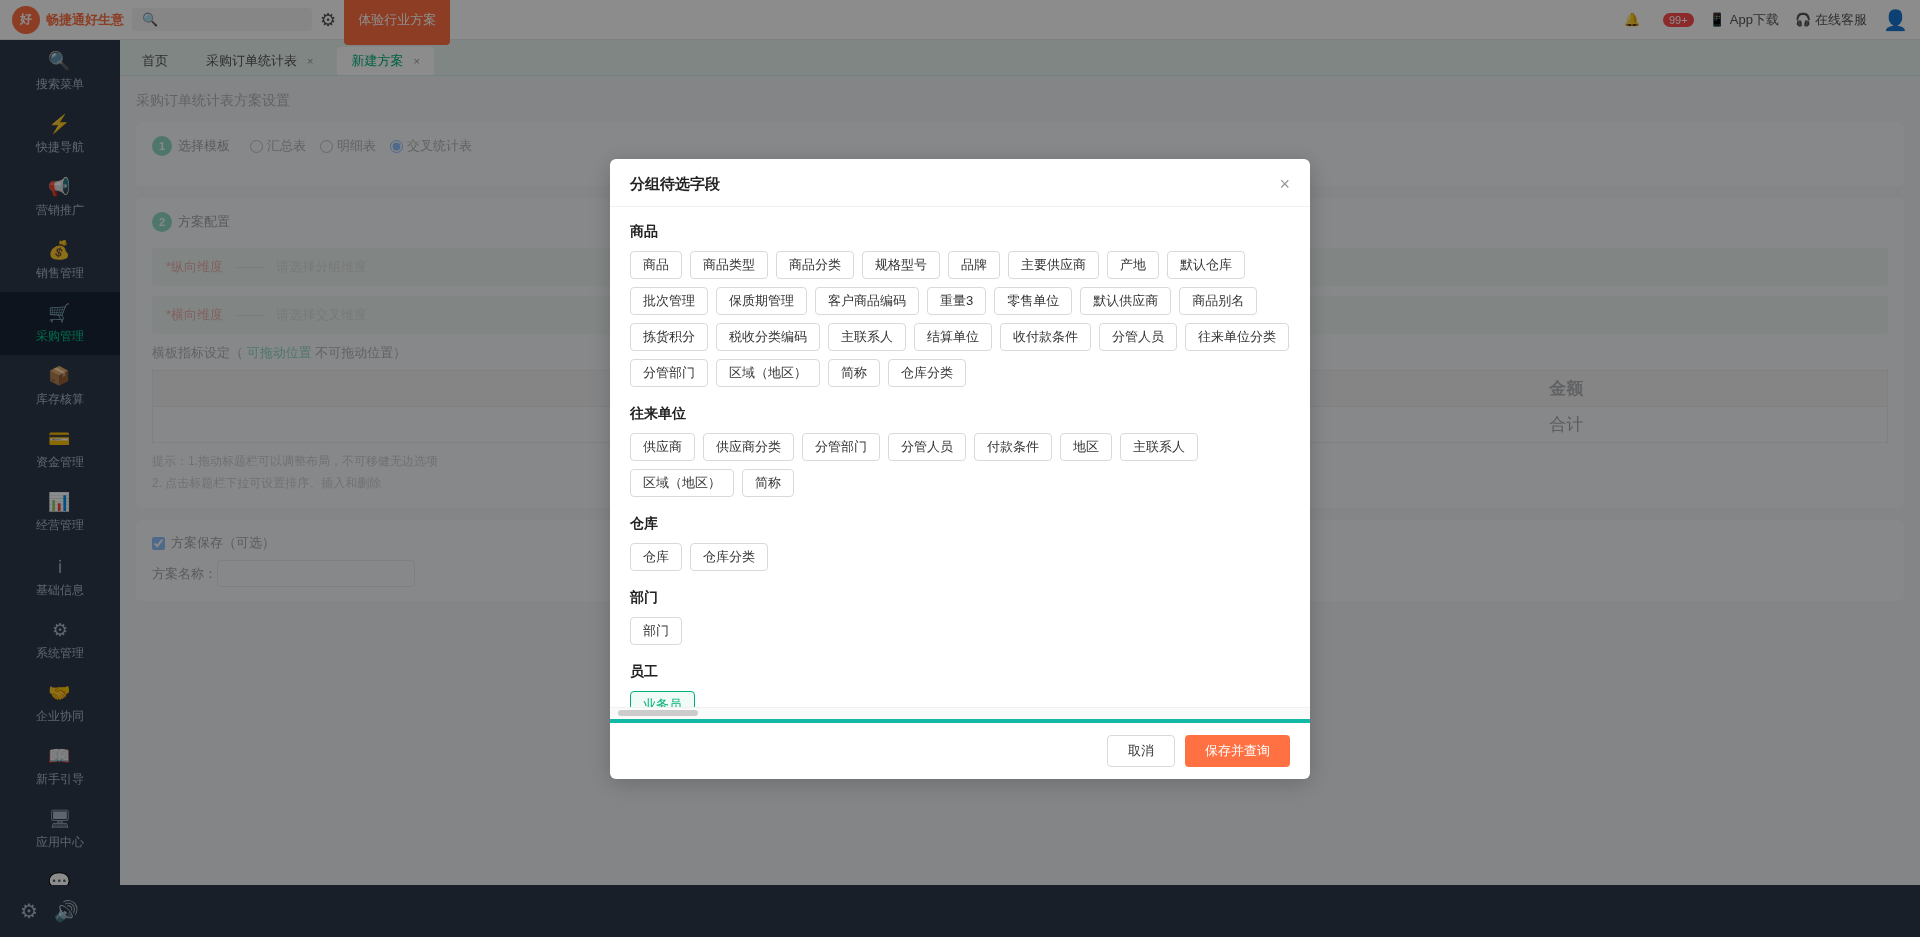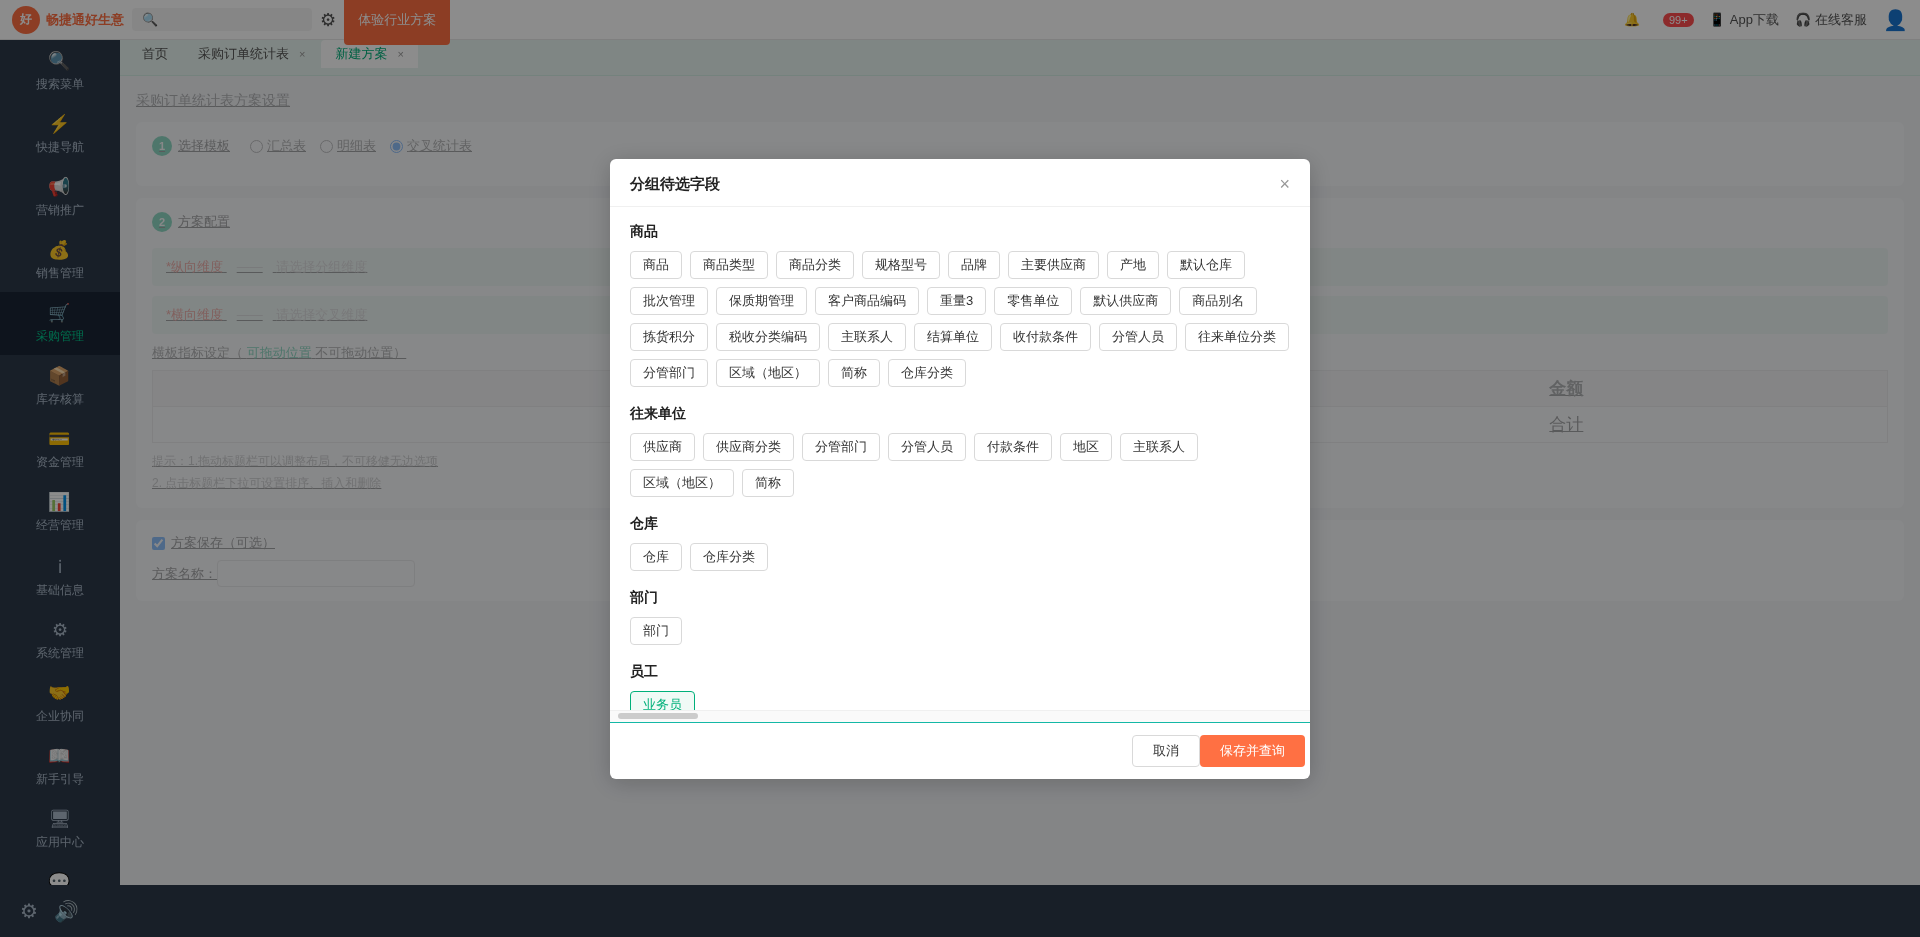--- a/index.html
+++ b/index.html
@@ -12,21 +12,21 @@
     .logo-text { font-size: 13px; color: #ff7043; font-weight: bold; }
     .topbar-center { flex: 1; display: flex; align-items: center; gap: 8px; }
     .topbar-search { display: flex; align-items: center; background: #f5f5f5; border-radius: 4px; padding: 4px 10px; gap: 6px; min-width: 180px; }
     .topbar-search input { border: none; background: transparent; font-size: 13px; outline: none; width: 120px; color: #999; }
     .topbar-btn { background: #ff7043; color: #fff; border: none; border-radius: 4px; padding: 16px 14px; cursor: pointer; font-size: 13px; }
     .topbar-right { display: flex; align-items: center; gap: 16px; font-size: 13px; color: #555; }
     .badge { background: #ff4d4f; color: #fff; border-radius: 10px; padding: 1px 6px; font-size: 11px; margin-left: 18px; }
     .topbar-right-item { display: flex; align-items: center; gap: 4px; cursor: pointer; }
 
     
-    .nav-tabs { height: 36px; background: #e8f5f0; display: flex; align-items: flex-start; padding: 0 8px; gap: 2px; position: fixed; top: 40px; left: 120px; right: 0; z-index: 99; border-bottom: 1px solid #d4ede4; }
+    .nav-tabs { height: 36px; background: #e8f5f0; display: flex; align-items: flex-end; padding: 0 8px; gap: 10px; position: fixed; top: 40px; left: 120px; right: 0; z-index: 99; border-bottom: 1px solid #d4ede4; }
     .nav-tab { height: 28px; padding: 0 14px; display: flex; align-items: center; gap: 6px; border-radius: 4px 4px 0 0; font-size: 13px; cursor: pointer; color: #555; background: transparent; }
     .nav-tab.active { background: #fff; color: #00b07a; font-weight: 400; }
     .nav-tab .close-x { color: #999; font-size: 11px; margin-left: 4px; cursor: pointer; }
 
     
     .sidebar { position: fixed; top: 0; left: 0; width: 120px; height: 100vh; background: #2d3a4a; display: flex; flex-direction: column; align-items: center; padding-top: 40px; z-index: 50; }
     .sidebar-item { width: 100%; padding: 10px 0; display: flex; flex-direction: column; align-items: center; gap: 4px; cursor: pointer; color: #aab8c8; font-size: 12px; }
     .sidebar-item.active { background: #1a2635; color: #00c78c; }
     .sidebar-icon { font-size: 18px; }
 
@@ -48,39 +48,39 @@
 
     
     .overlay { position: fixed; top: 0; left: 0; right: 0; bottom: 0; background: rgba(0,0,0,0.45); z-index: 200; display: flex; align-items: center; justify-content: center; }
 
     
     .dialog { background: #fff; border-radius: 6px; width: 700px; max-height: 620px; display: flex; flex-direction: column; box-shadow: 0 4px 24px rgba(0,0,0,0.2); }
     .dialog-header { padding: 16px 20px 12px; display: flex; justify-content: space-between; align-items: center; border-bottom: 1px solid #f0f0f0; flex-shrink: 0; }
     .dialog-title { font-size: 15px; font-weight: 600; color: #222; }
     .dialog-close { cursor: pointer; color: #999; font-size: 18px; line-height: 1; }
     .dialog-body { overflow-y: auto; padding: 16px 20px; flex: 1; }
-    .dialog-footer { padding: 12px 5px; display: flex; justify-content: flex-end; border-top: 1px solid #14b8a6; flex-shrink: 0; }
+    .dialog-footer { padding: 12px 20px; display: flex; justify-content: flex-end; gap: 10px; border-top: 4px solid #14b8a6; flex-shrink: 0; }
 
     
     .section { margin-bottom: 18px; }
     .section-title { font-size: 14px; font-weight: 600; color: #222; margin-bottom: 10px; }
     .tag-grid { display: flex; flex-wrap: wrap; gap: 8px; }
     .tag { border: 1px solid #d9d9d9; border-radius: 4px; padding: 4px 12px; font-size: 13px; color: #333; cursor: pointer; background: #fff; white-space: nowrap; }
     .tag.selected { border-color: #00b07a; color: #00b07a; background: #f0faf6; }
 
     
     .dialog-body::-webkit-scrollbar { width: 6px; }
     .dialog-body::-webkit-scrollbar-track { background: #f0f0f0; }
     .dialog-body::-webkit-scrollbar-thumb { background: #ccc; border-radius: 3px; }
 
     .btn-cancel { background: #fff; border: 1px solid #d9d9d9; color: #333; border-radius: 4px; padding: 6px 20px; cursor: pointer; font-size: 13px; }
     .btn-primary { background: #ff7043; border: none; color: #fff; border-radius: 4px; padding: 6px 20px; cursor: pointer; font-size: 13px; }
 
     
-    .bg-content { opacity: 0.4; pointer-events: none; text-decoration: underline; }
+    .bg-content { opacity: 0.4; pointer-events: none; }
     .section-card { background: #fff; border-radius: 6px; padding: 14px 16px; margin-bottom: 12px; }
     .teal-bar { background: #e8f7f0; padding: 10px 14px; border-radius: 4px; margin-bottom: 10px; font-size: 13px; color: #555; }
 
     .stat-table { width: 100%; border-collapse: collapse; font-size: 17px; }
     .stat-table th, .stat-table td { border: 1px solid #e0e0e0; padding: 6px 10px; text-align: center; }
     .stat-table th { background: #f5f5f5; color: #555; }
 
     .hint-text { font-size: 12px; color: #999; margin-top: 8px; line-height: 1.8; }
 
     .checkbox-save { display: flex; align-items: center; gap: 6px; font-size: 13px; color: #333; }

